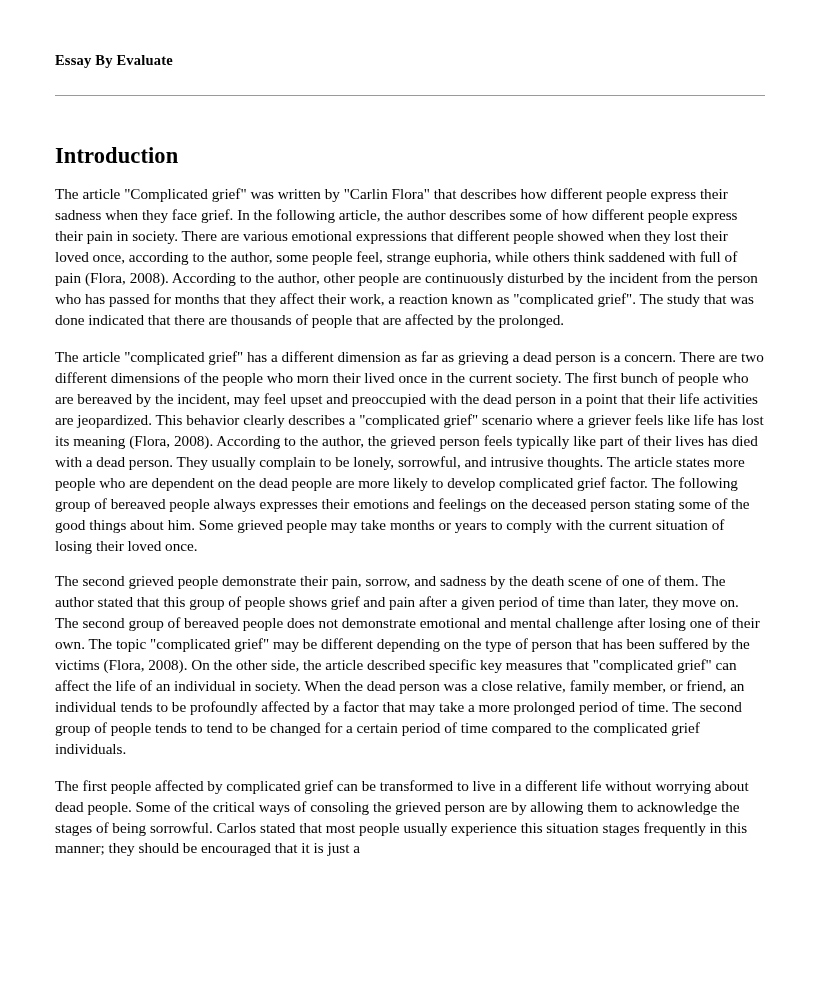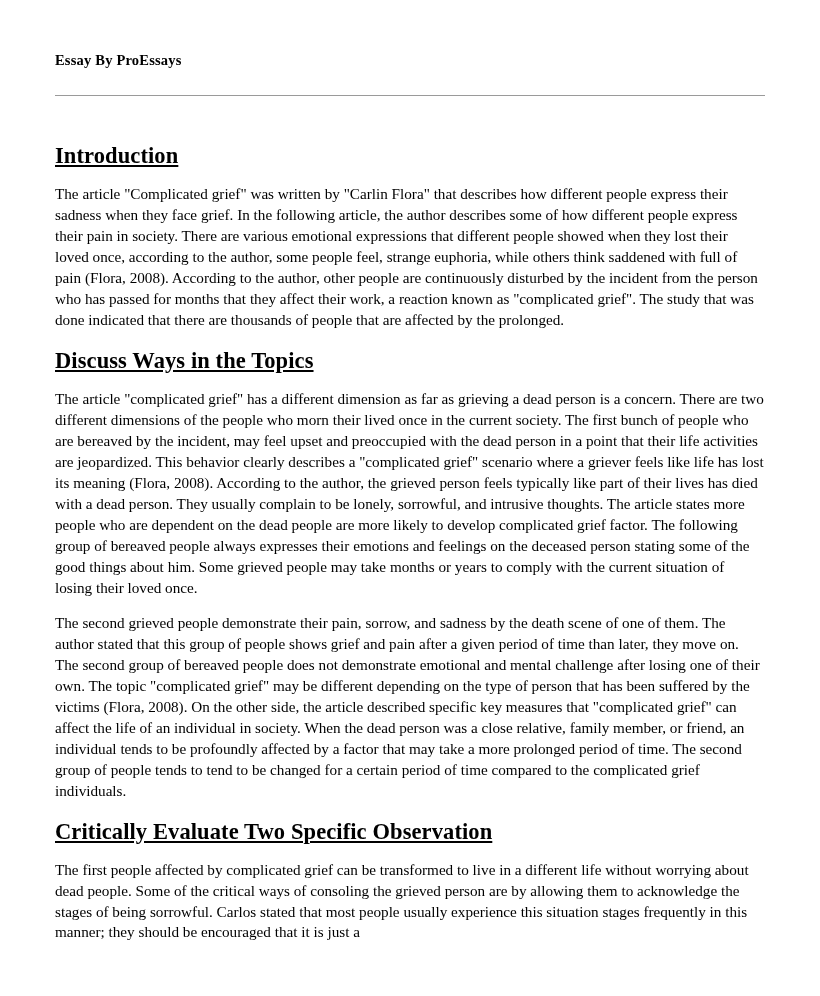--- a/index.html
+++ b/index.html
@@ -50,59 +50,56 @@
   }
   .content {
     margin-top: 46px;
   }
   h2.section-heading {
     font-size: 22.5px;
     font-weight: bold;
     margin: 0 0 15px 0;
     line-height: 1.2;
     letter-spacing: 0.1px;
-    text-decoration: underline;
   }
   .section + .section {
     margin-top: 16px;
   }
   p.body-text {
     font-size: 15.2px;
     line-height: 1.38;
     margin: 0 0 14px 0;
     text-align: left;
     max-width: 712px;
   }
   p.body-text:last-child {
     margin-bottom: 0;
   }
 </style>
 </head>
 <body>
 
 <div class="page">
 
-  <div class="brand">Essay By ProEssays</div>
+  <div class="brand">Essay By Evaluate</div>
 
 
   <hr class="divider">
 
 
   <div class="content">
 
     <div class="section">
       <h2 class="section-heading">Introduction</h2>
       <p class="body-text">The article "Complicated grief" was written by "Carlin Flora" that describes how different people express their sadness when they face grief. In the following article, the author describes some of how different people express their pain in society. There are various emotional expressions that different people showed when they lost their loved once, according to the author, some people feel, strange euphoria, while others think saddened with full of pain (Flora, 2008). According to the author, other people are continuously disturbed by the incident from the person who has passed for months that they affect their work, a reaction known as "complicated grief". The study that was done indicated that there are thousands of people that are affected by the prolonged.</p>
     </div>
 
     <div class="section">
-      <h2 class="section-heading">Discuss Ways in the Topics</h2>
       <p class="body-text">The article "complicated grief" has a different dimension as far as grieving a dead person is a concern. There are two different dimensions of the people who morn their lived once in the current society. The first bunch of people who are bereaved by the incident, may feel upset and preoccupied with the dead person in a point that their life activities are jeopardized. This behavior clearly describes a "complicated grief" scenario where a griever feels like life has lost its meaning (Flora, 2008). According to the author, the grieved person feels typically like part of their lives has died with a dead person. They usually complain to be lonely, sorrowful, and intrusive thoughts. The article states more people who are dependent on the dead people are more likely to develop complicated grief factor. The following group of bereaved people always expresses their emotions and feelings on the deceased person stating some of the good things about him. Some grieved people may take months or years to comply with the current situation of losing their loved once.</p>
       <p class="body-text">The second grieved people demonstrate their pain, sorrow, and sadness by the death scene of one of them. The author stated that this group of people shows grief and pain after a given period of time than later, they move on. The second group of bereaved people does not demonstrate emotional and mental challenge after losing one of their own. The topic "complicated grief" may be different depending on the type of person that has been suffered by the victims (Flora, 2008). On the other side, the article described specific key measures that "complicated grief" can affect the life of an individual in society. When the dead person was a close relative, family member, or friend, an individual tends to be profoundly affected by a factor that may take a more prolonged period of time. The second group of people tends to tend to be changed for a certain period of time compared to the complicated grief individuals.</p>
     </div>
 
     <div class="section">
-      <h2 class="section-heading">Critically Evaluate Two Specific Observation</h2>
       <p class="body-text">The first people affected by complicated grief can be transformed to live in a different life without worrying about dead people. Some of the critical ways of consoling the grieved person are by allowing them to acknowledge the stages of being sorrowful. Carlos stated that most people usually experience this situation stages frequently in this manner; they should be encouraged that it is just a</p>
     </div>
 
   </div>
 </div>
 
 </body></html>

